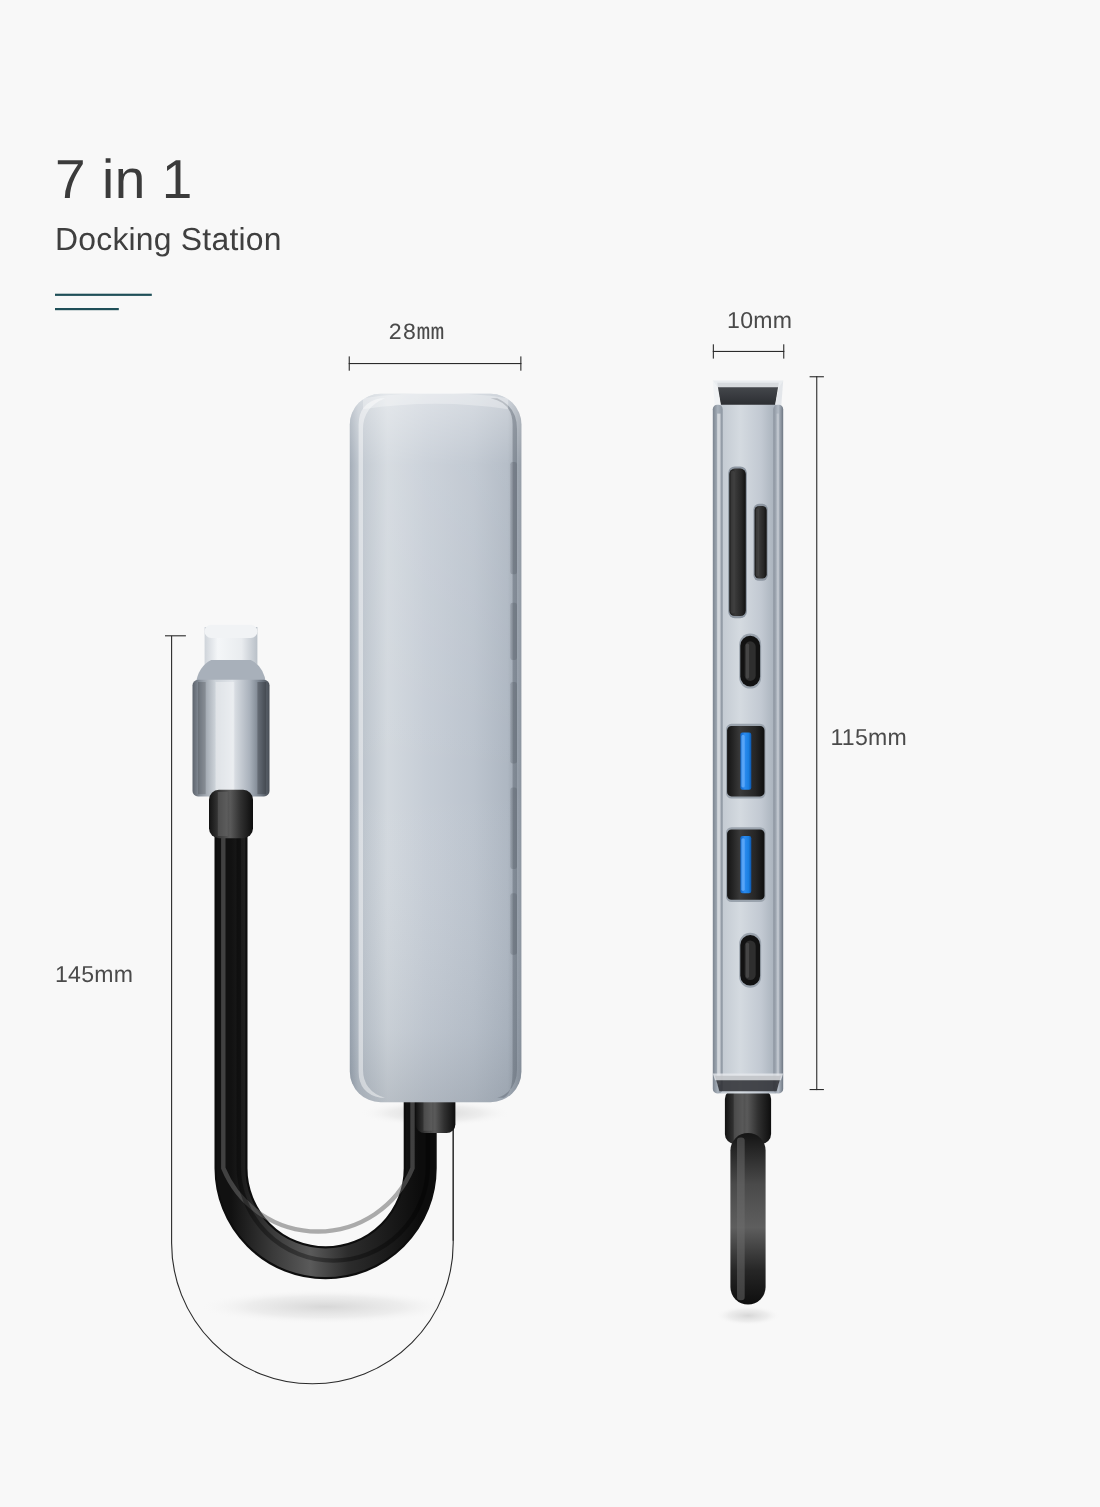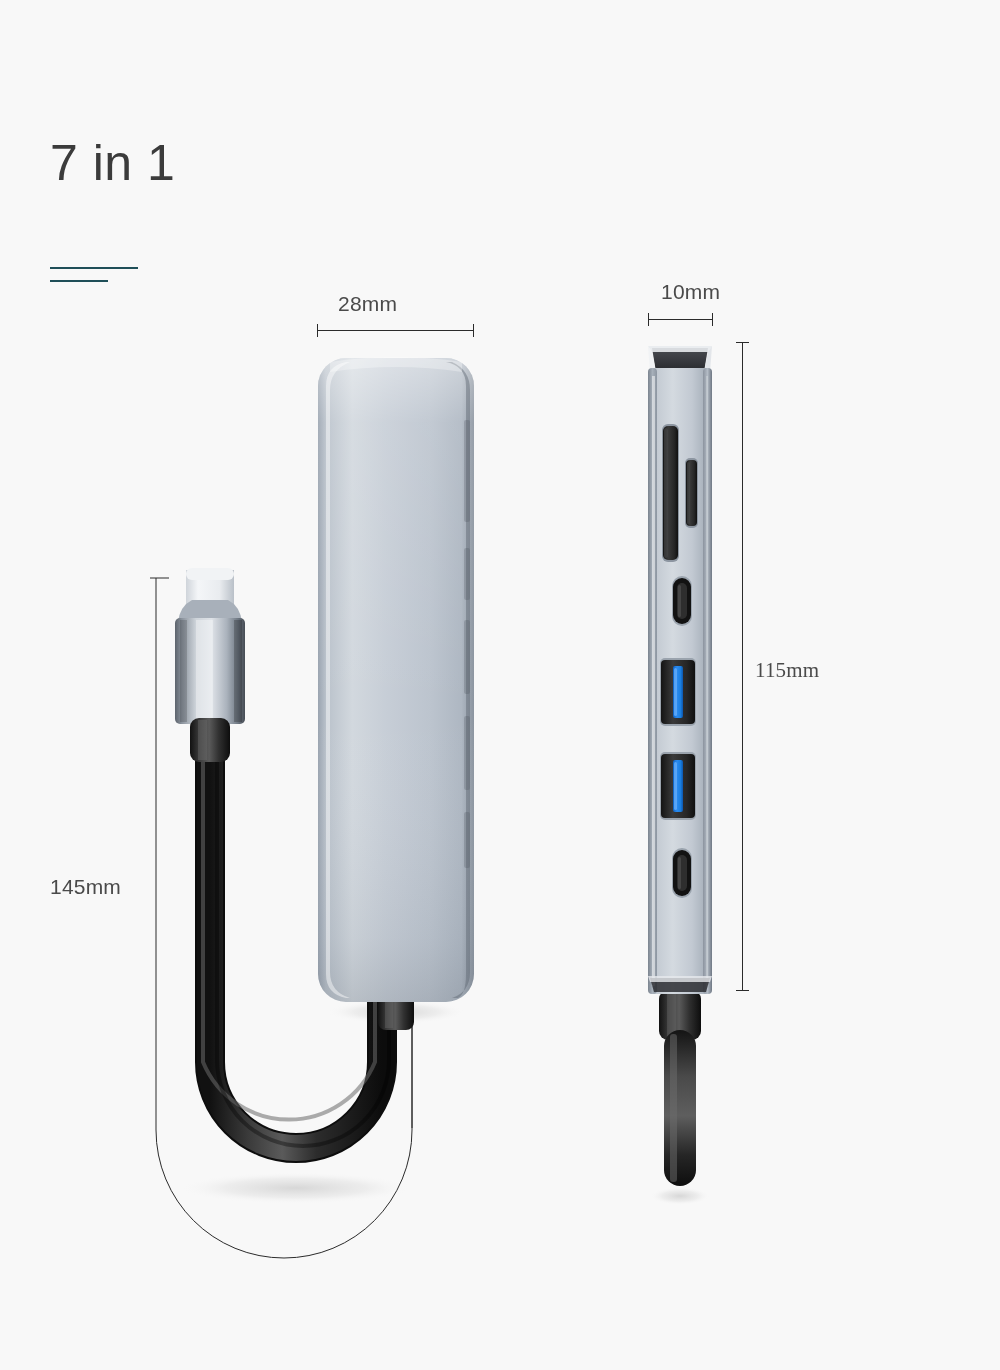--- a/index.html
+++ b/index.html
@@ -24,40 +24,41 @@
   }
   .rule { position: absolute; height: 1.6px; background: #1f4f58; }
   .rule-1 { left: 50px; top: 267px; width: 88px; }
   .rule-2 { left: 50px; top: 280px; width: 58px; }
 
   
   .dim-label {
     position: absolute; font-size: 21px; color: #4a4a4a;
     letter-spacing: 0.2px; white-space: nowrap; line-height: 1;
   }
-  .dim-28  { left: 338px; top: 293px; }
+  .dim-28  { left: 353px; top: 293px; font-family: Liberation Mono, monospace; }
   .dim-10  { left: 661px; top: 281px; }
-  .dim-115 { left: 755px; top: 660px; font-family: Liberation Serif, serif; }
+  .dim-115 { left: 755px; top: 660px; }
   .dim-145 { left: 50px; top: 876px; }
 
   
   .dline-h { position: absolute; height: 1px; background: #2b2b2b; }
   .dline-v { position: absolute; width: 1px; background: #2b2b2b; }
   .cap-v { position: absolute; width: 1px; height: 13px; background: #2b2b2b; }
   .cap-h { position: absolute; height: 1px; width: 13px; background: #2b2b2b; }
 
   
   #art { position: absolute; left: 0; top: 0; width: 1000px; height: 1370px; }
 </style>
 </head>
 <body>
 
 <div id="stage">
 
   <div class="title">7 in 1</div>
+  <div class="subtitle">Docking Station</div>
   <div class="rule rule-1"></div>
   <div class="rule rule-2"></div>
 
   <div class="dim-label dim-28">28mm</div>
   <div class="dim-label dim-10">10mm</div>
   <div class="dim-label dim-115">115mm</div>
   <div class="dim-label dim-145">145mm</div>
 
   <div class="dline-h" style="left:317px; top:330px; width:157px;"></div>
   <div class="cap-v" style="left:317px; top:324px;"></div>

